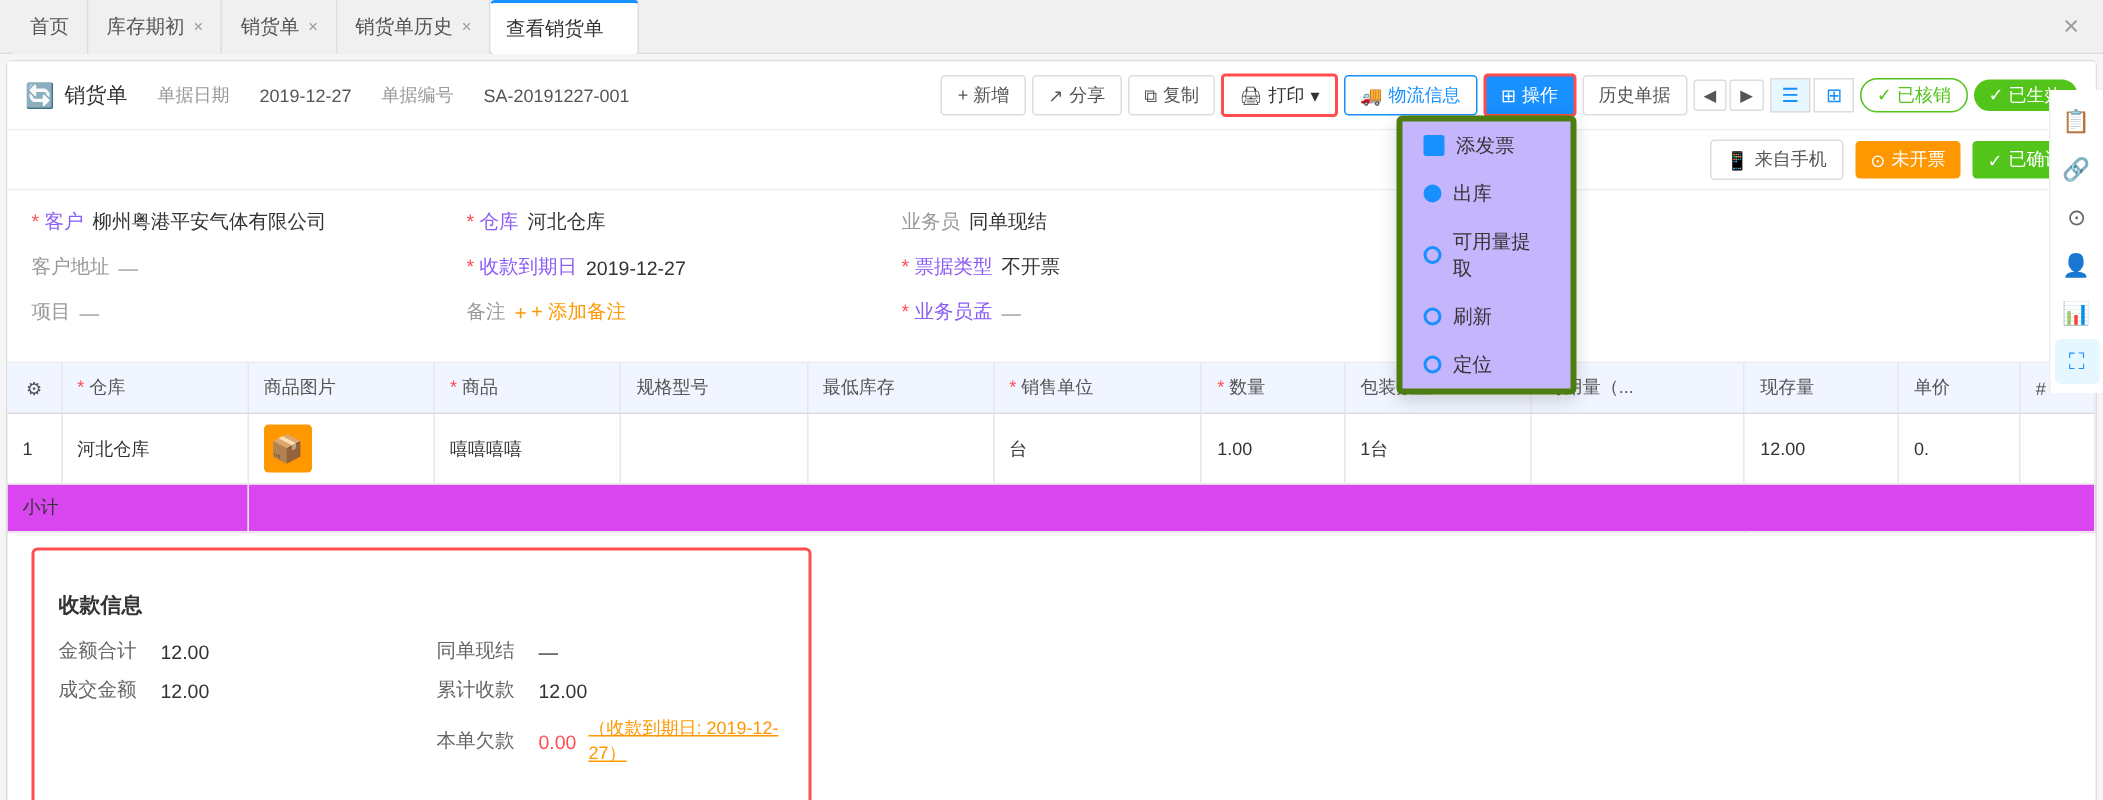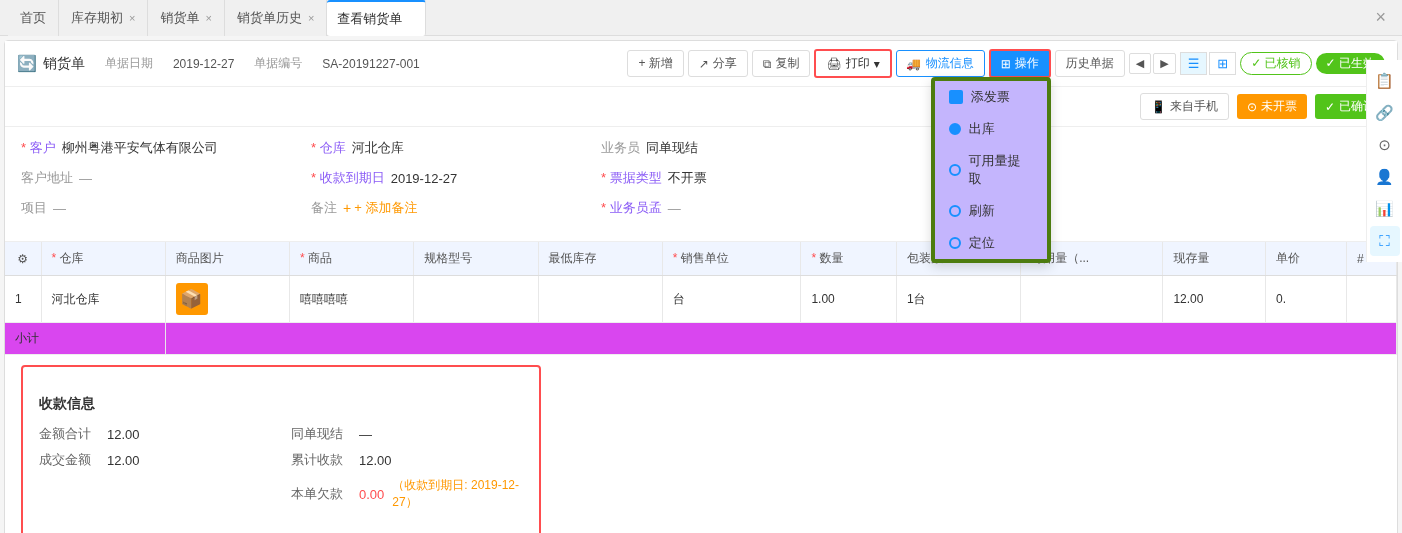--- a/index.html
+++ b/index.html
@@ -370,21 +370,21 @@
             <span class="payment-value">12.00</span>
           </div>
           <div class="payment-item">
             <span class="payment-label">累计收款</span>
             <span class="payment-value">12.00</span>
           </div>
           <div></div>
           <div class="payment-item">
             <span class="payment-label">本单欠款</span>
             <span class="payment-value red">0.00</span>
-            <span class="payment-note" style="color:#ff9800;">（收款到期日: 2019-12-27）</span>
+            <span class="payment-note" style="color:#ff9800;text-decoration:underline;">（收款到期日: 2019-12-27）</span>
           </div>
         </div>
       </div>
     </div>
   </div>
 
   <div class="right-sidebar">
     <div class="sidebar-icon">📋</div>
     <div class="sidebar-icon">🔗</div>
     <div class="sidebar-icon">⊙</div>

